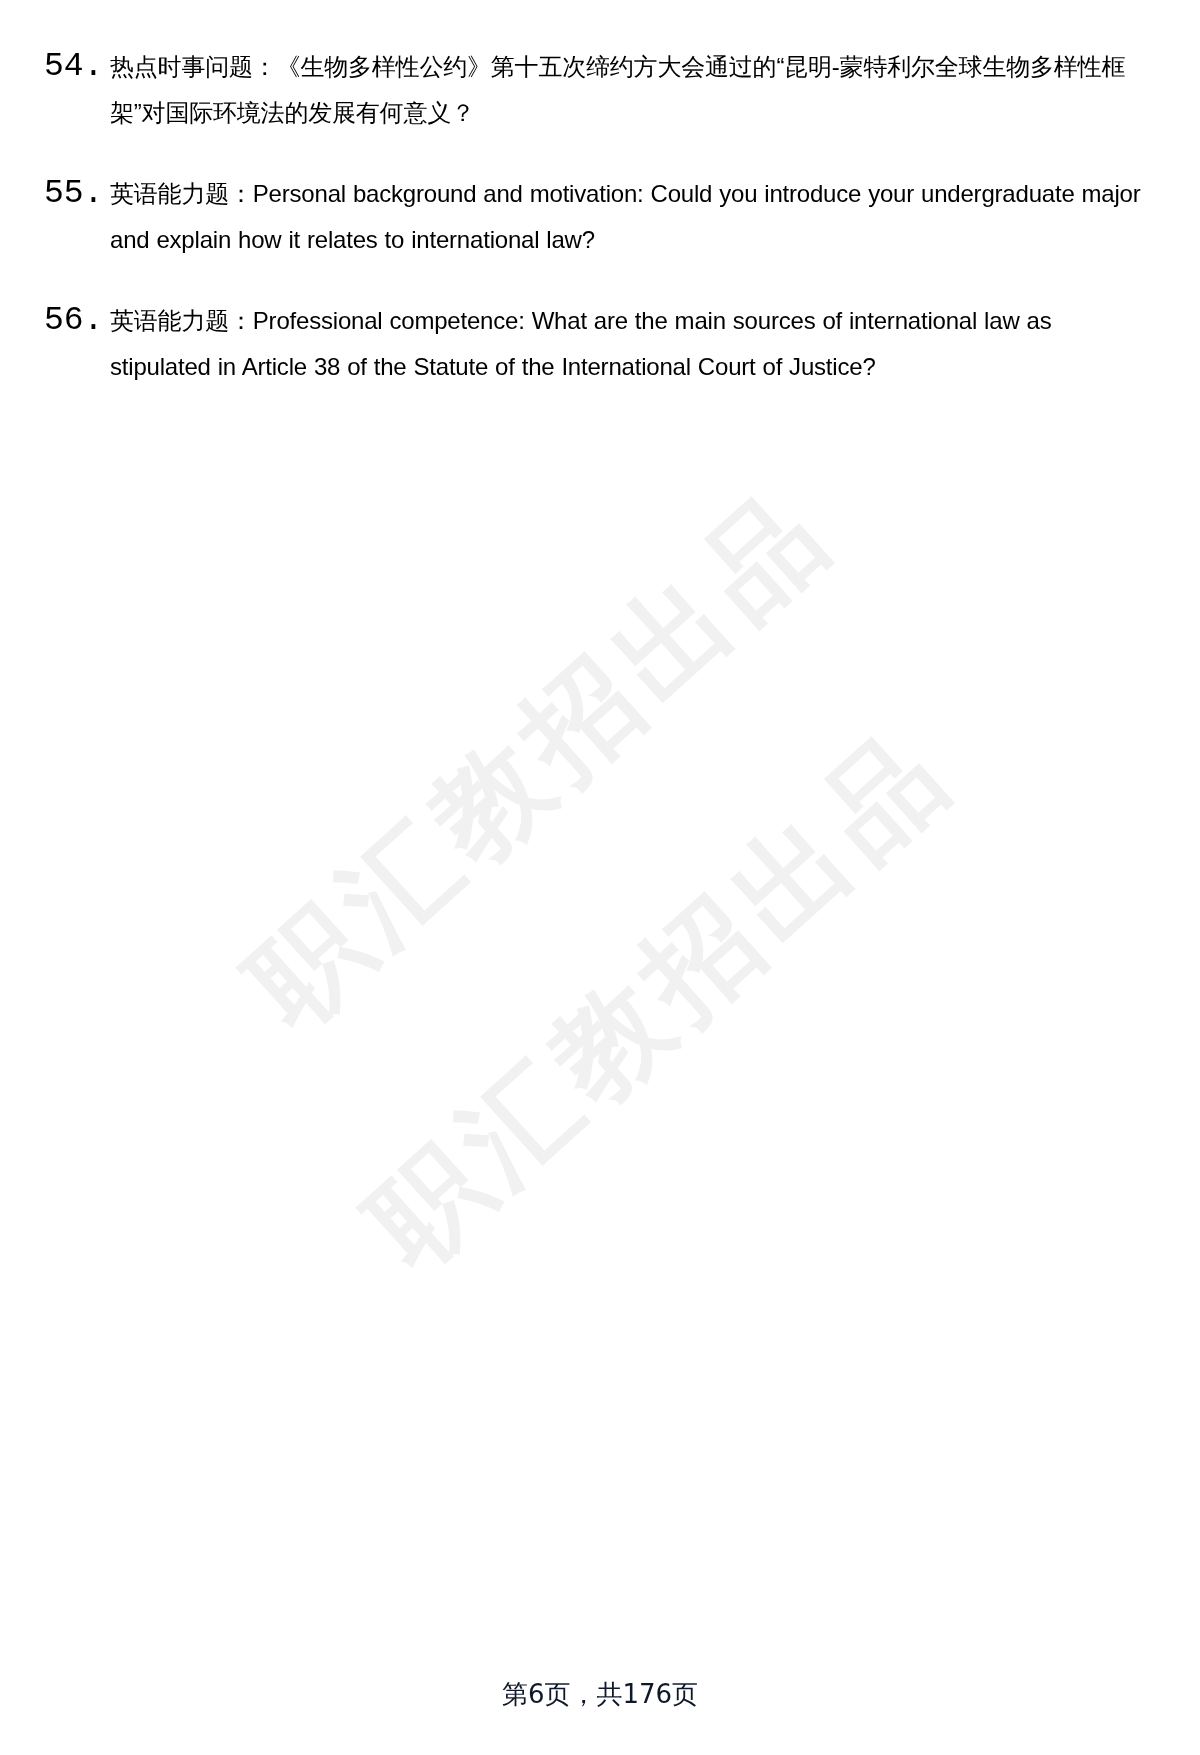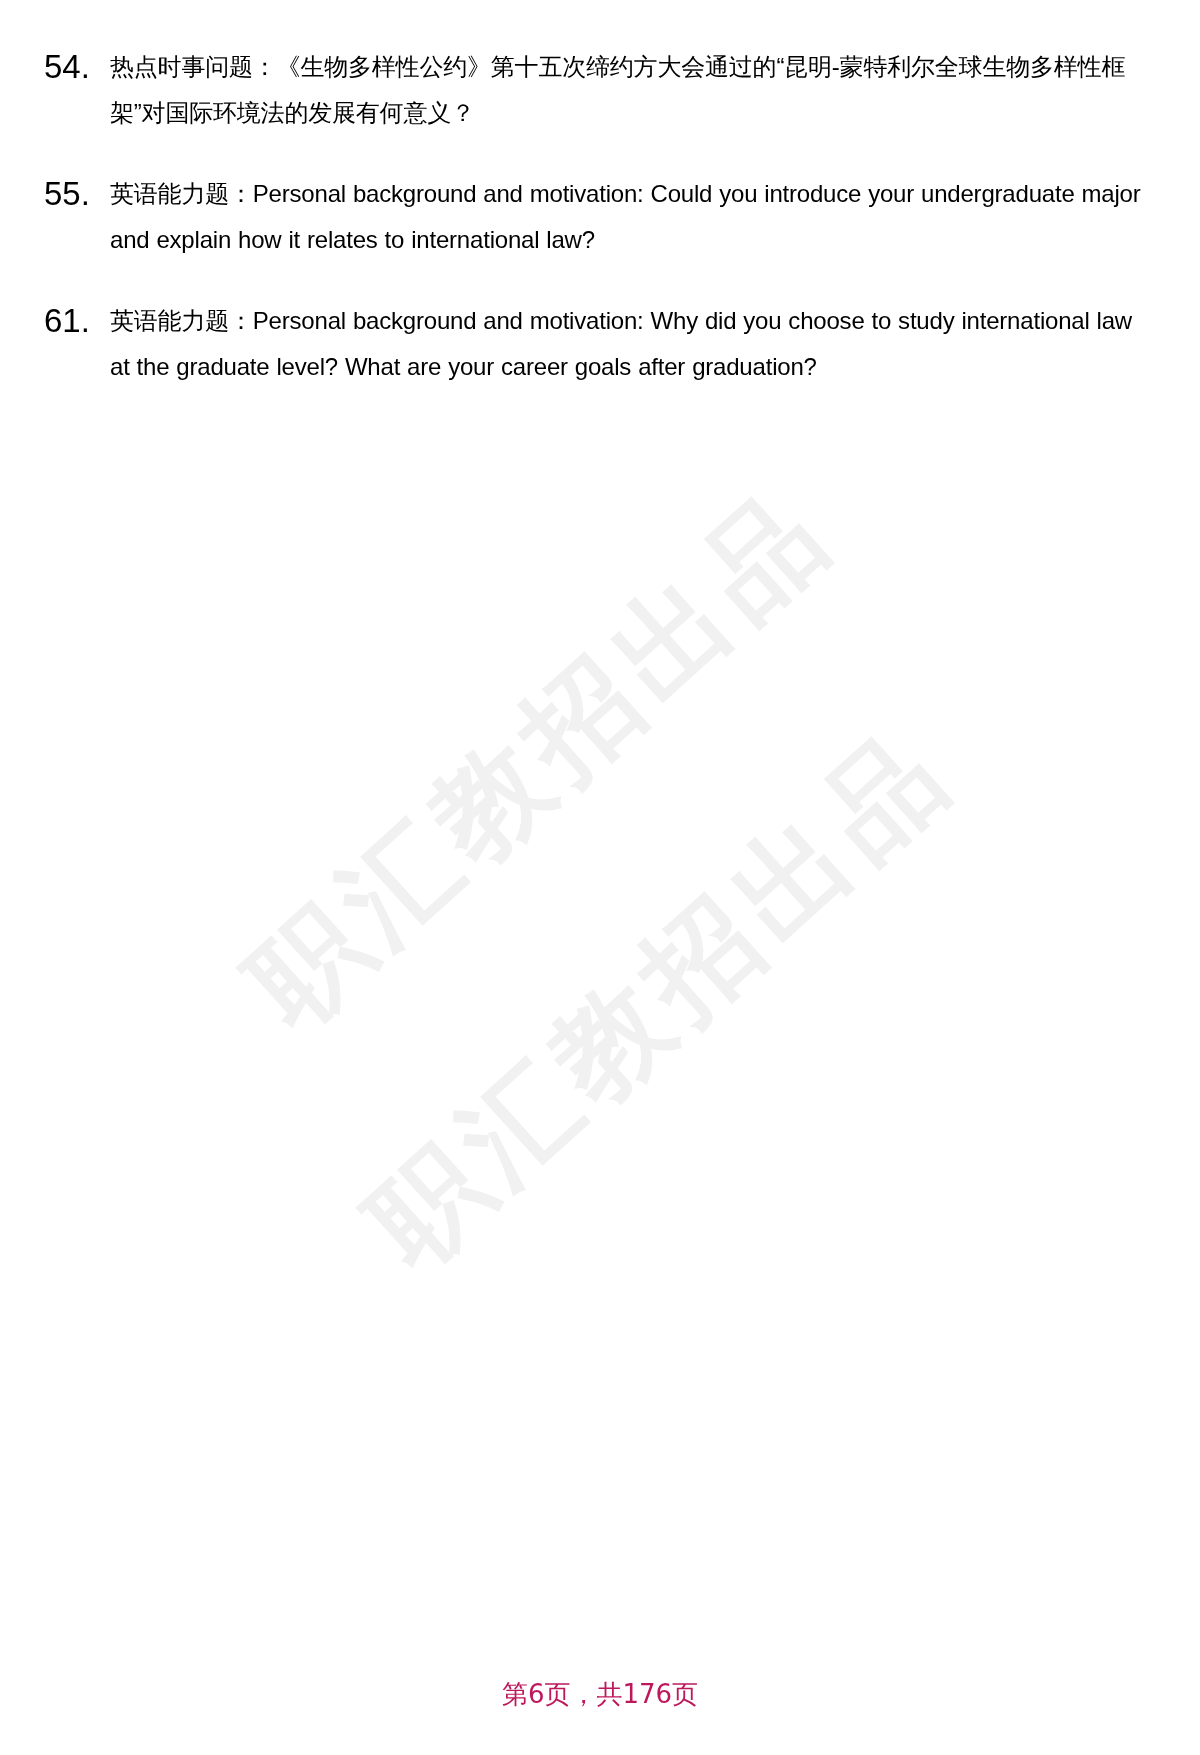--- a/index.html
+++ b/index.html
@@ -58,21 +58,21 @@
   }
   .q-item:last-of-type { margin-bottom: 0; }
 
   .q-num {
     flex: 0 0 auto;
     width: 66px;
     text-align: left;
     font-size: 33px;
     line-height: 45px;
     color: #000000;
-    font-family: Liberation Sans, sans-serif;
+    font-family: Liberation Mono, monospace;
   }
 
   .q-body {
     flex: 1 1 auto;
     font-size: 24px;
     line-height: 45px;
     color: #000000;
     letter-spacing: -0.2px;
     word-spacing: 0.5px;
     font-family: "Liberation Sans", "DejaVu Sans", sans-serif;
@@ -85,21 +85,21 @@
   
   .footer {
     position: absolute;
     left: 0;
     right: 0;
     bottom: 44px;
     z-index: 1;
     text-align: center;
     font-size: 26px;
     line-height: 34px;
-    color: #be185d;
+    color: #0f172a;
     font-family: "DejaVu Sans", "Liberation Sans", sans-serif;
   }
 </style>
 </head>
 <body>
 
 <div class="page">
 
   <div class="watermark-layer">
     <div class="watermark wm-a">职汇教招出品</div>
@@ -111,29 +111,29 @@
     <div class="q-item">
       <div class="q-num">54.</div>
       <div class="q-body"><span class="q-tag">热点时事问题：</span><span>《生物多样性公约》第十五次缔约方大会通过的“昆明-蒙特利尔全球生物多样性框架”对国际环境法的发展有何意义？</span></div>
     </div>
 
     <div class="q-item">
       <div class="q-num">55.</div>
       <div class="q-body"><span class="q-tag">英语能力题：</span><span>Personal background and motivation: Could you introduce your undergraduate major and explain how it relates to international law?</span></div>
     </div>
 
+    <div class="q-item">
+      <div class="q-num">56.</div>
+      <div class="q-body"><span class="q-tag">英语能力题：</span><span>Professional competence: What are the main sources of international law as stipulated in Article 38 of the Statute of the International Court of Justice?</span></div>
+    </div>
 
 
 
 
 
-    <div class="q-item">
-      <div class="q-num">61.</div>
-      <div class="q-body"><span class="q-tag">英语能力题：</span><span>Personal background and motivation: Why did you choose to study international law at the graduate level? What are your career goals after graduation?</span></div>
-    </div>
 
 
   </div>
 
   <div class="footer">
     <span>第6页，共176页</span>
   </div>
 
 </div>
 

